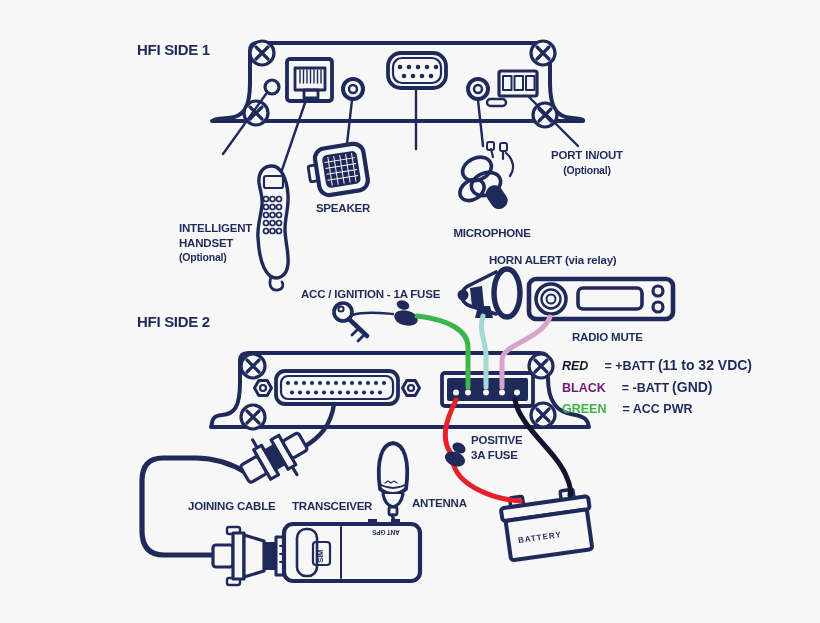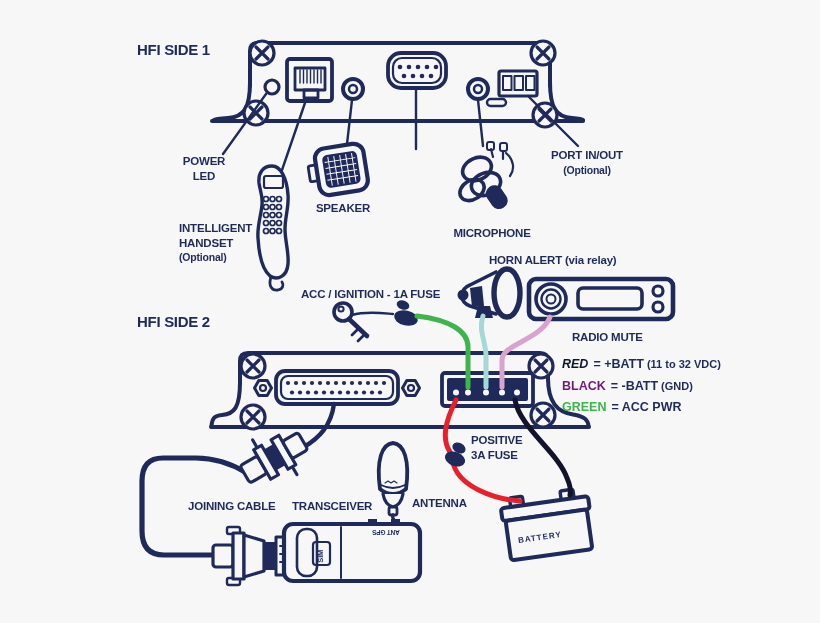--- a/index.html
+++ b/index.html
@@ -11,22 +11,22 @@
   .sf{stroke:var(--navy,#1f2a5a);fill:var(--bg,#f7f7f8);stroke-linecap:round;stroke-linejoin:round}
   .f{fill:var(--navy,#1f2a5a);stroke:none}
   .bgl{stroke:var(--bg,#f7f7f8);fill:none}
   .w{fill:none;stroke-linecap:round}
   .lbl{position:absolute;color:var(--navy,#1f2a5a);font-weight:bold;font-size:11.5px;
        letter-spacing:-0.2px;line-height:14.5px;white-space:nowrap}
   .center{text-align:center}
   .small{font-size:10.5px}
   .title{font-size:15px;letter-spacing:-0.3px}
   .legend-row{position:absolute;font-weight:bold;font-size:12.5px;color:var(--navy,#1f2a5a);white-space:nowrap}
-  .legend-row .body{margin-left:5px}
-  .legend-row .note{margin-left:3px;font-size:11px}
+  .legend-row .body{margin-left:16px}
+  .legend-row .note{margin-left:3px;font-size:14px}
 </style>
 </head>
 <body>
 
 <div id="stage">
 <svg id="art" width="820" height="623" viewBox="0 0 820 623">
   <defs>
     <g id="screw">
       <circle r="12" class="sf" stroke-width="3.2"></circle>
       <path d="M-6,-6 L6,6 M-6,6 L6,-6" class="s" stroke-width="3.2"></path>
@@ -286,24 +286,20 @@
     <path class="s" stroke-width="1.8" d="M381,485 Q393,491 405,485"></path>
     <path class="s" stroke-width="1.2" d="M385,483 l3,-2 l3,2 l3,-2 l3,2"></path>
     <path class="sf" stroke-width="3.2" d="M383,494 Q385,505 393,507 Q401,505 403,494"></path>
     <rect class="sf" stroke-width="2.8" x="389" y="507" width="8" height="8" rx="2"></rect>
     <path class="s" stroke-width="3.2" d="M393,515 C391,519 396,519 395,524"></path>
   </g>
 </svg>
 
 <div class="lbl title" style="left:137px;top:43px">HFI SIDE 1</div>
 
-<div class="lbl center" style="left:168px;top:154px;width:72px">
-  <div>POWER</div>
-  <div>LED</div>
-</div>
 
 <div class="lbl" style="left:179px;top:221px">
   <div>INTELLIGENT</div>
   <div>HANDSET</div>
   <div class="small">(Optional)</div>
 </div>
 
 <div class="lbl center" style="left:302px;top:201px;width:82px">SPEAKER</div>
 
 

